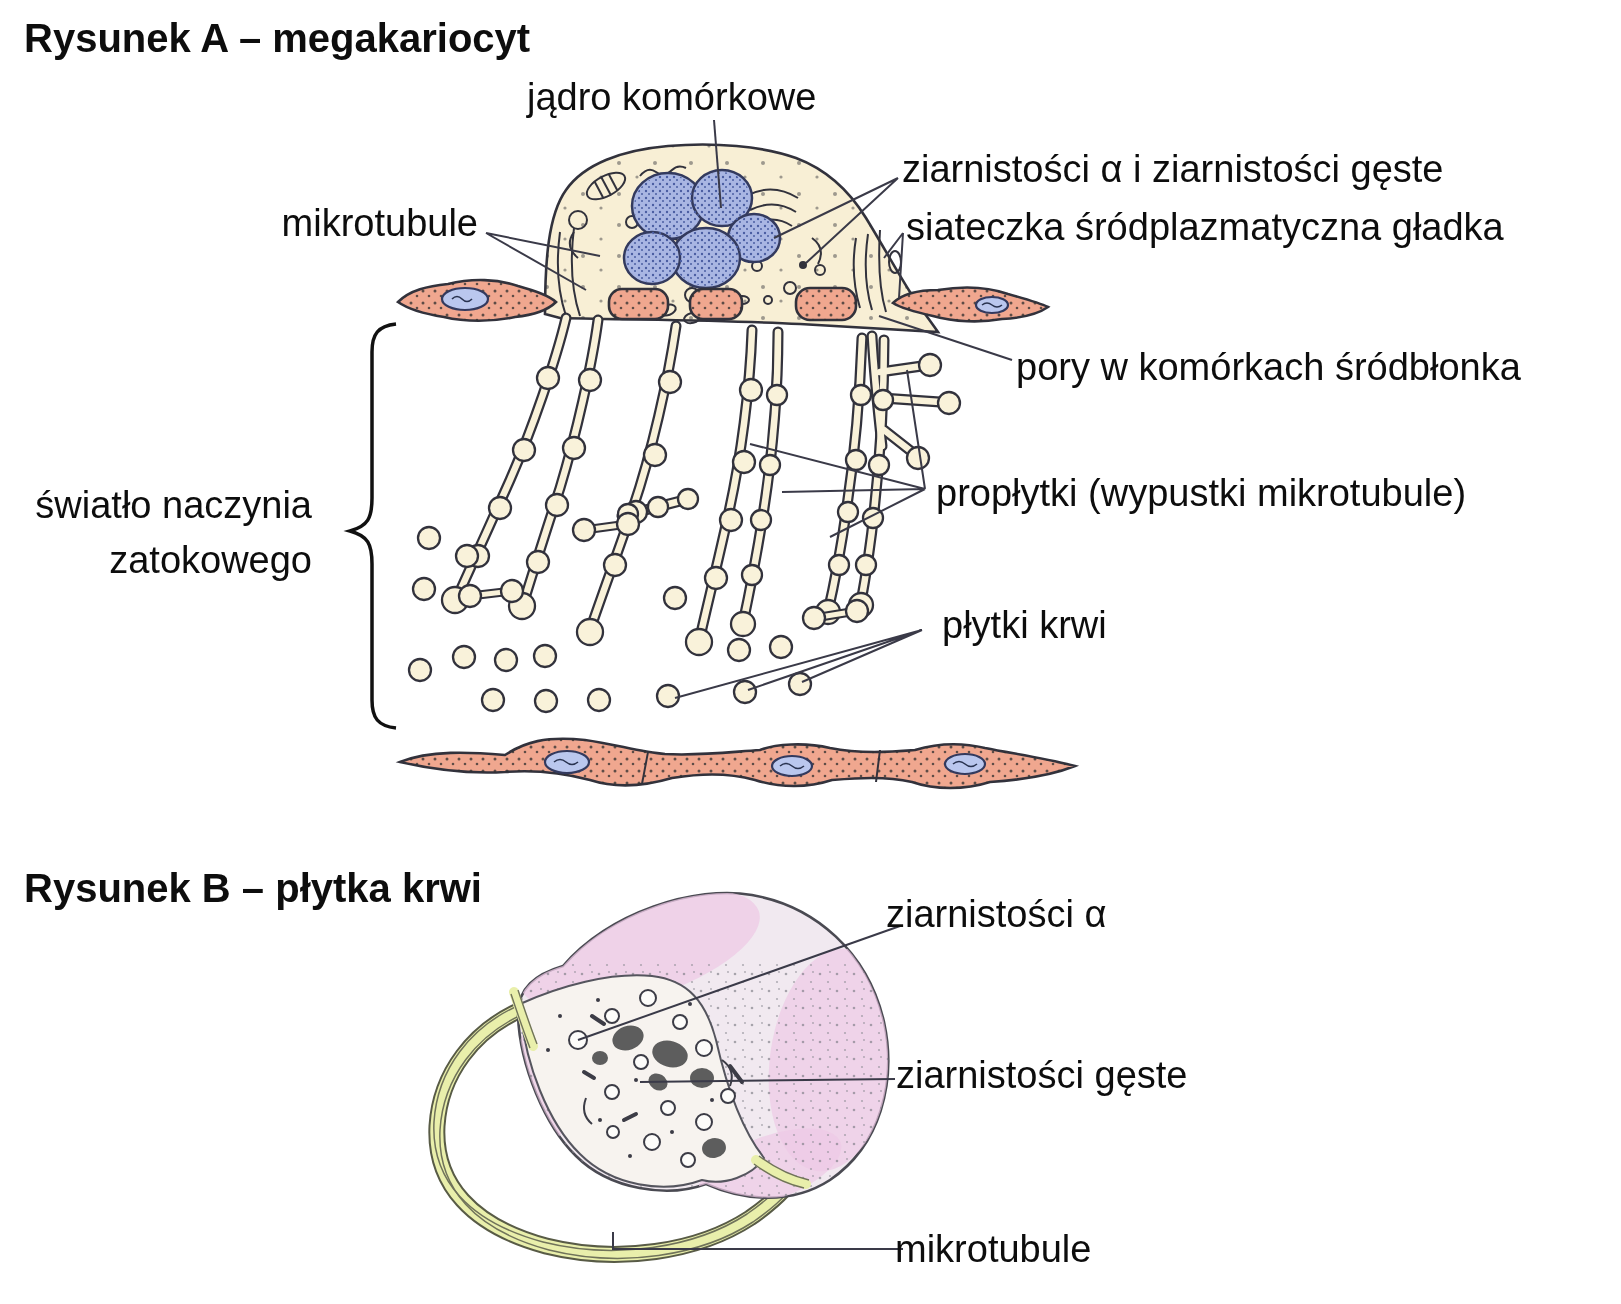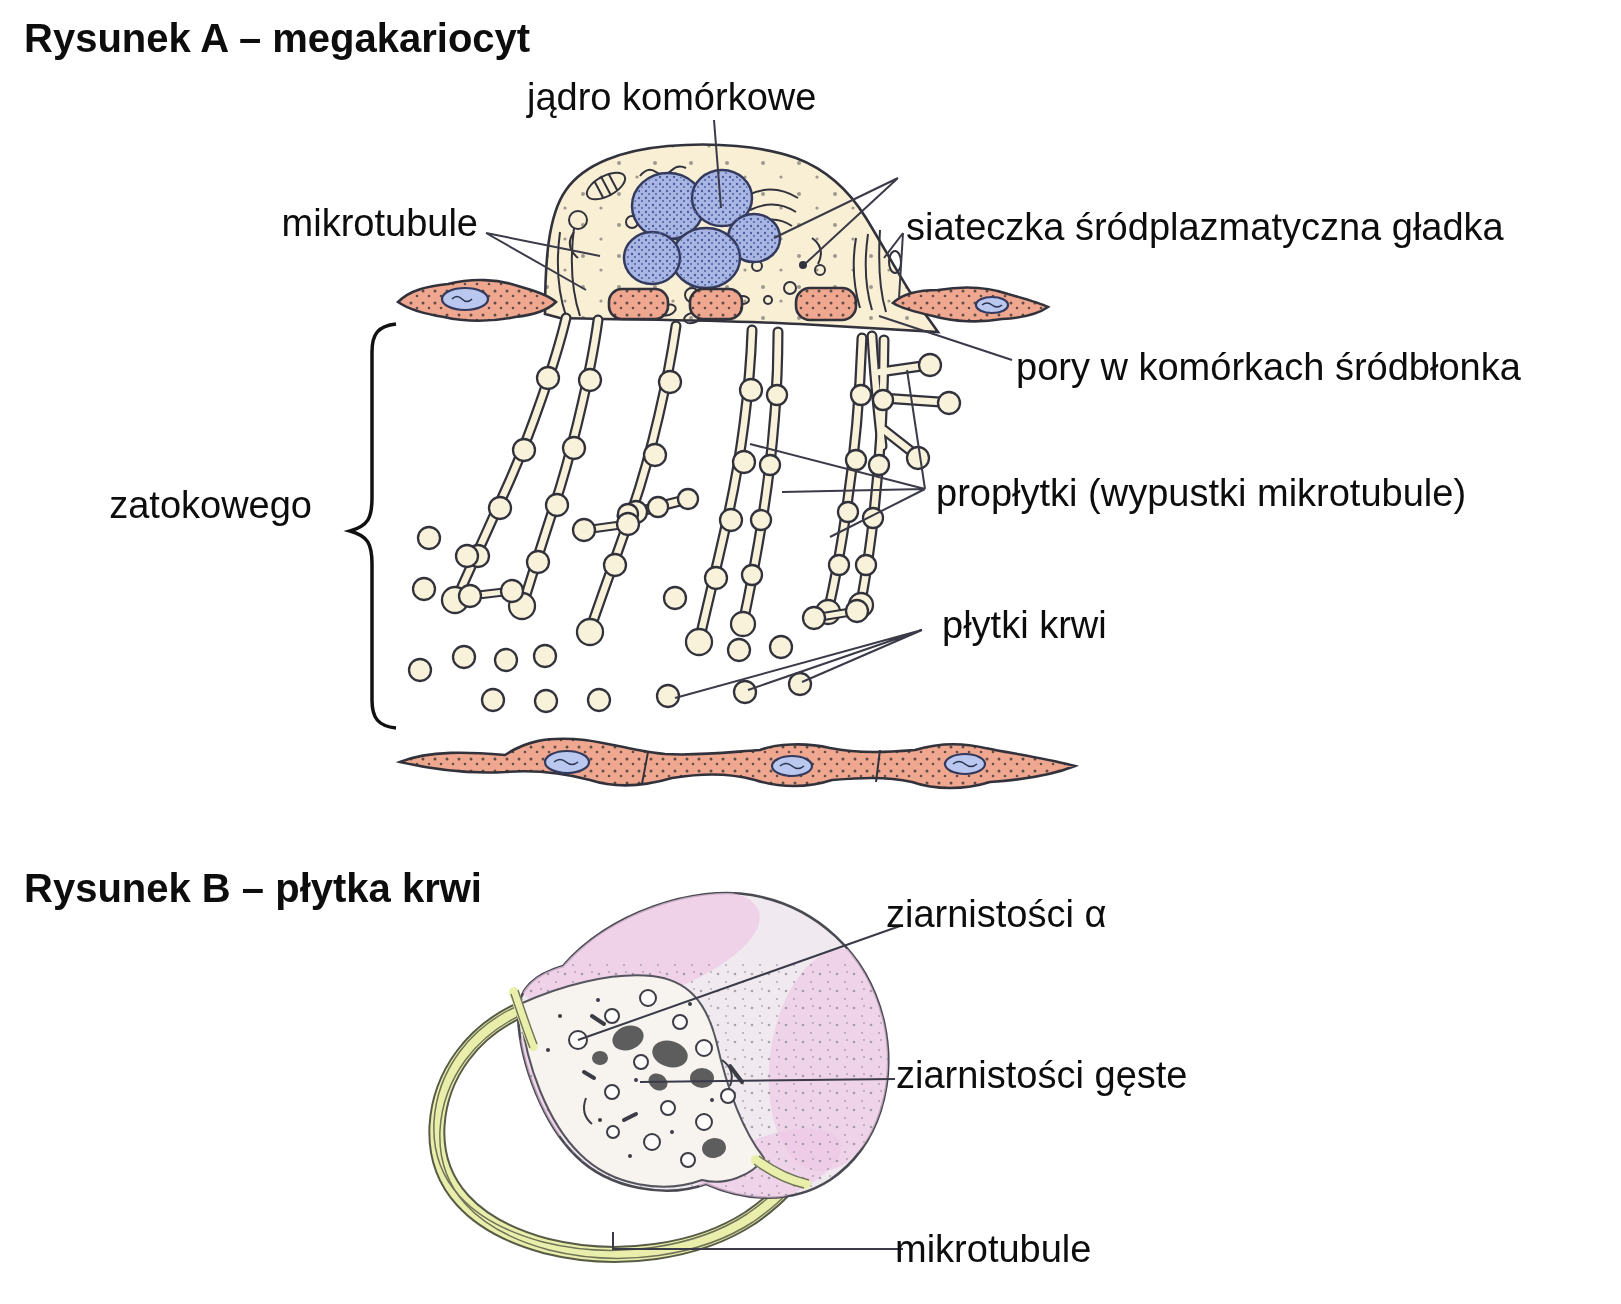--- a/index.html
+++ b/index.html
@@ -330,23 +330,25 @@
         <path class="ln" d="M 900 926 L 578 1040"></path>
         <path class="ln" d="M 640 1082 L 895 1079"></path>
         <path class="ln" d="M 613 1232 L 613 1249 L 903 1249"></path>
       </g>
     </g>
   </svg>
 
   <div class="hd" style="left:24px;top:16px;">Rysunek A – megakariocyt</div>
   <div class="lbl" style="left:527px;top:76px;">jądro komórkowe</div>
   <div class="lbl" style="left:256px;top:202px;width:222px;text-align:right;">mikrotubule</div>
+  <div class="lbl" style="left:902px;top:148px;">ziarnistości α i ziarnistości gęste</div>
   <div class="lbl" style="left:1016px;top:346px;">pory w komórkach śródbłonka</div>
   <div class="lbl" style="left:906px;top:206px;">siateczka śródplazmatyczna gładka</div>
   <div class="lumen">
+    <div>światło naczynia</div>
     <div>zatokowego</div>
   </div>
   <div class="lbl" style="left:936px;top:472px;">propłytki (wypustki mikrotubule)</div>
   <div class="lbl" style="left:930px;top:604px;margin-left:12px;">płytki krwi</div>
 
   <div class="hd" style="left:24px;top:866px;">Rysunek B – płytka krwi</div>
   <div class="lbl" style="left:886px;top:893px;">ziarnistości α</div>
   <div class="lbl" style="left:896px;top:1054px;">ziarnistości gęste</div>
   <div class="lbl" style="left:895px;top:1228px;">mikrotubule</div>
 </div>

